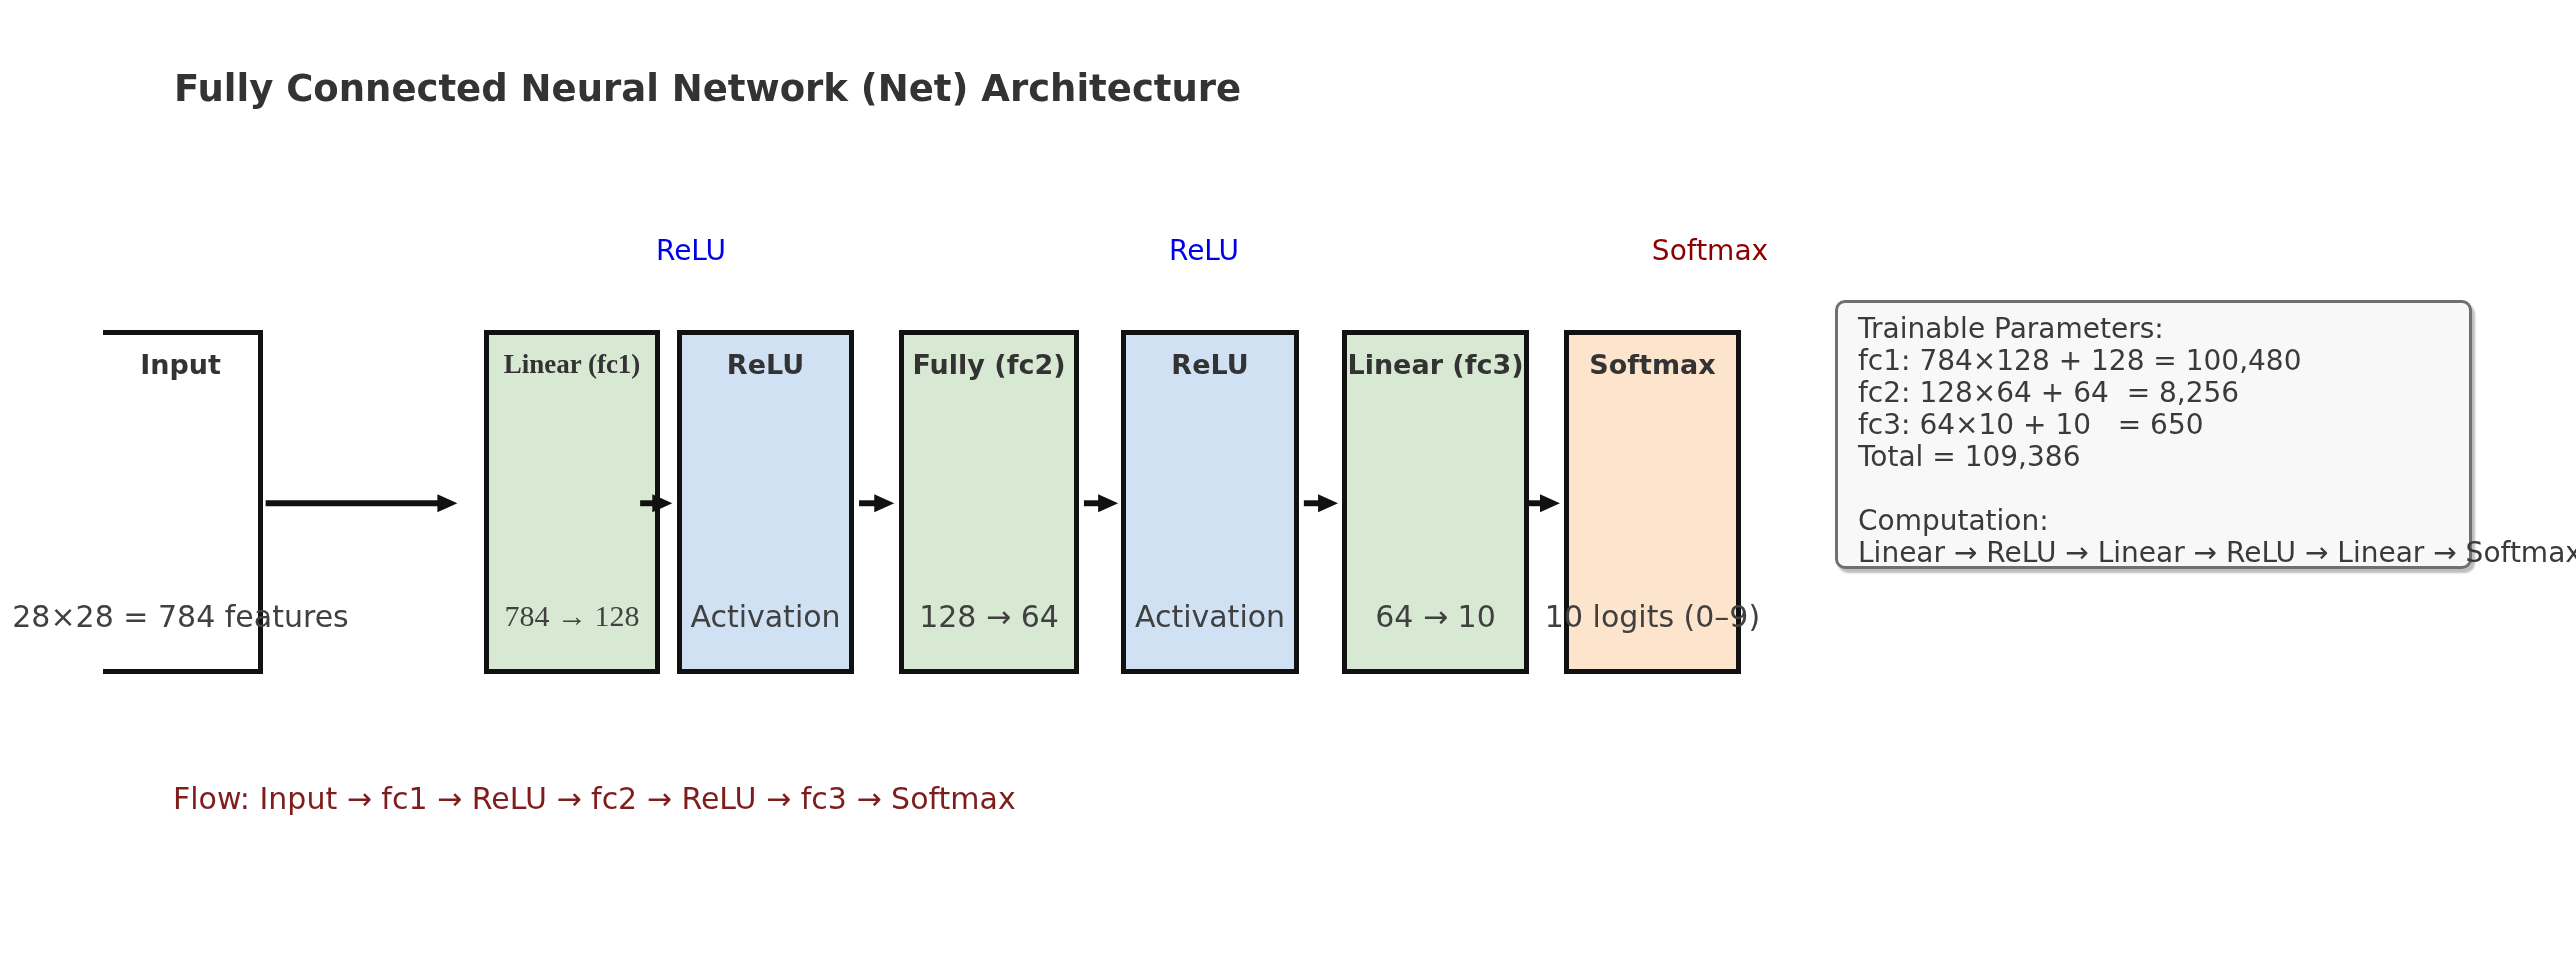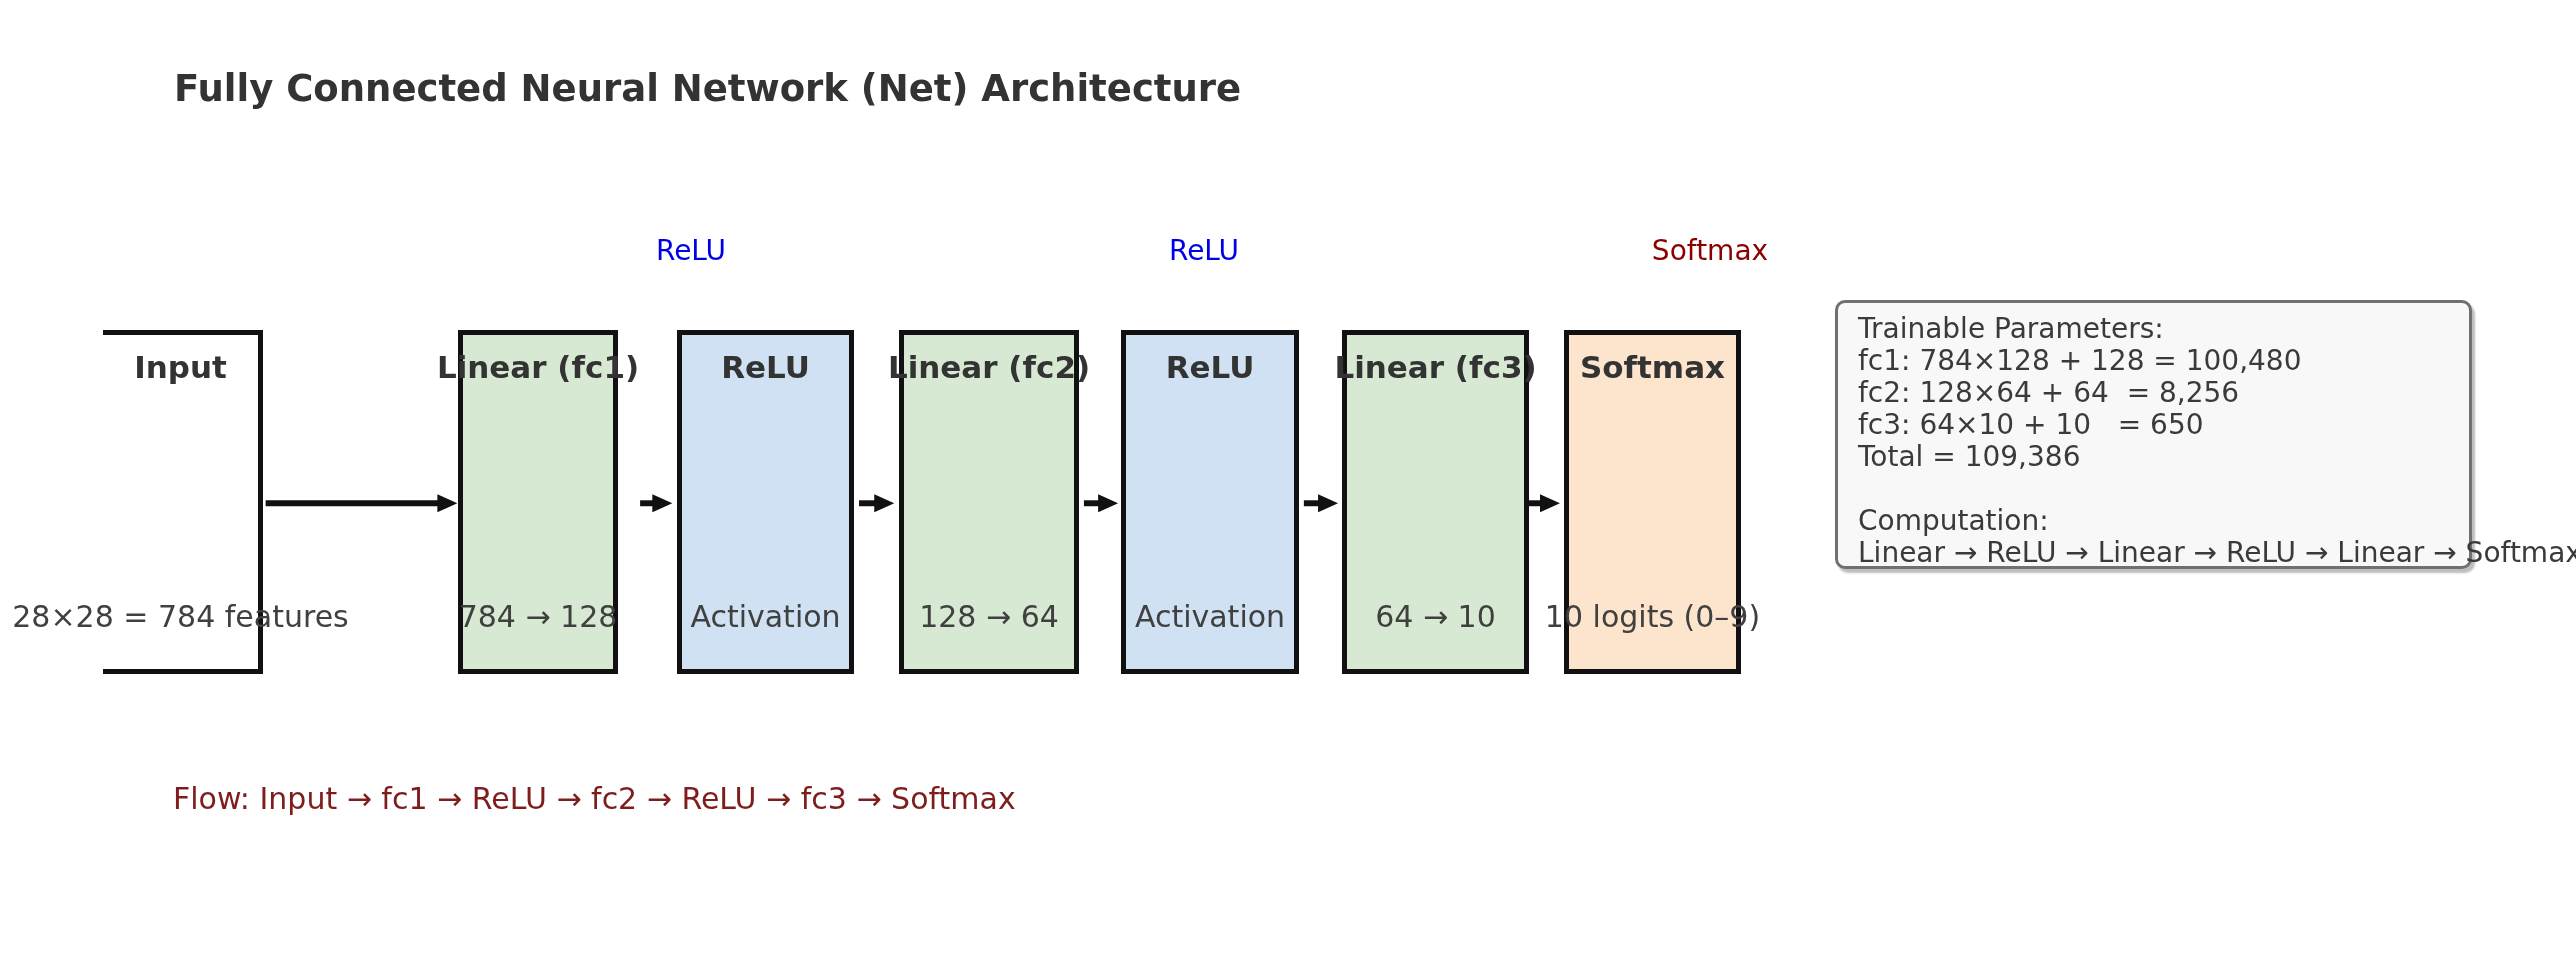--- a/index.html
+++ b/index.html
@@ -40,21 +40,21 @@
     background: #ffffff;
   }
   .box.no-left {
     border-left: none;
   }
   .box-title {
     position: absolute;
     top: 14px;
     left: 50%;
     transform: translateX(-50%);
-    font-size: 31px;
+    font-size: 27px;
     font-weight: bold;
     color: #333333;
     white-space: nowrap;
   }
   .box-sublabel {
     position: absolute;
     top: 248px;
     left: 50%;
     transform: translateX(-50%);
     font-size: 30px;
@@ -109,32 +109,32 @@
 
   <span class="act-label" style="left: 691px; color: rgb(0, 0, 230);">ReLU</span>
   <span class="act-label" style="left: 1204px; color: rgb(0, 0, 230);">ReLU</span>
   <span class="act-label" style="left: 1710px; color: rgb(139, 0, 0);">Softmax</span>
 
   <div class="box no-left" style="left: 103px; width: 160px; background-color: rgb(255, 255, 255);">
     <span class="box-title">Input</span>
     <span class="box-sublabel">28×28 = 784 features</span>
   </div>
 
-  <div class="box" style="left: 458px; width: 160px; background-color: rgb(216, 233, 211);">
+  <div class="box" style="left: 484px; width: 176px; background-color: rgb(216, 233, 211); font-family: Liberation Serif, serif;">
     <span class="box-title">Linear (fc1)</span>
     <span class="box-sublabel">784 → 128</span>
   </div>
 
   <div class="box" style="left: 677px; width: 177px; background-color: rgb(207, 225, 242);">
     <span class="box-title">ReLU</span>
     <span class="box-sublabel">Activation</span>
   </div>
 
   <div class="box" style="left: 899px; width: 180px; background-color: rgb(216, 233, 211);">
-    <span class="box-title">Linear (fc2)</span>
+    <span class="box-title">Fully (fc2)</span>
     <span class="box-sublabel">128 → 64</span>
   </div>
 
   <div class="box" style="left: 1121px; width: 178px; background-color: rgb(207, 225, 242);">
     <span class="box-title">ReLU</span>
     <span class="box-sublabel">Activation</span>
   </div>
 
   <div class="box" style="left: 1342px; width: 187px; background-color: rgb(216, 233, 211);">
     <span class="box-title">Linear (fc3)</span>

